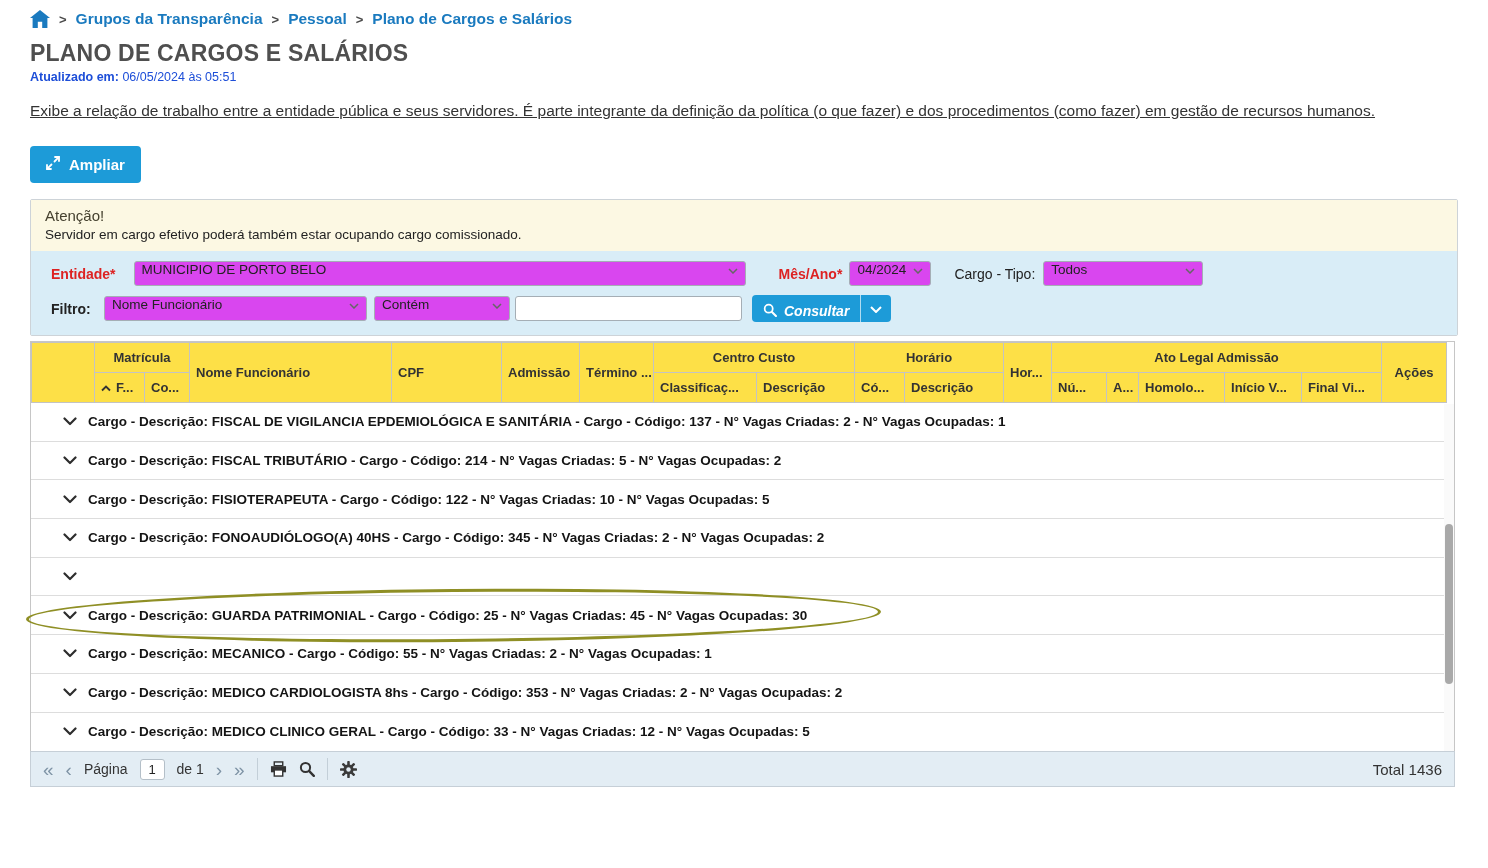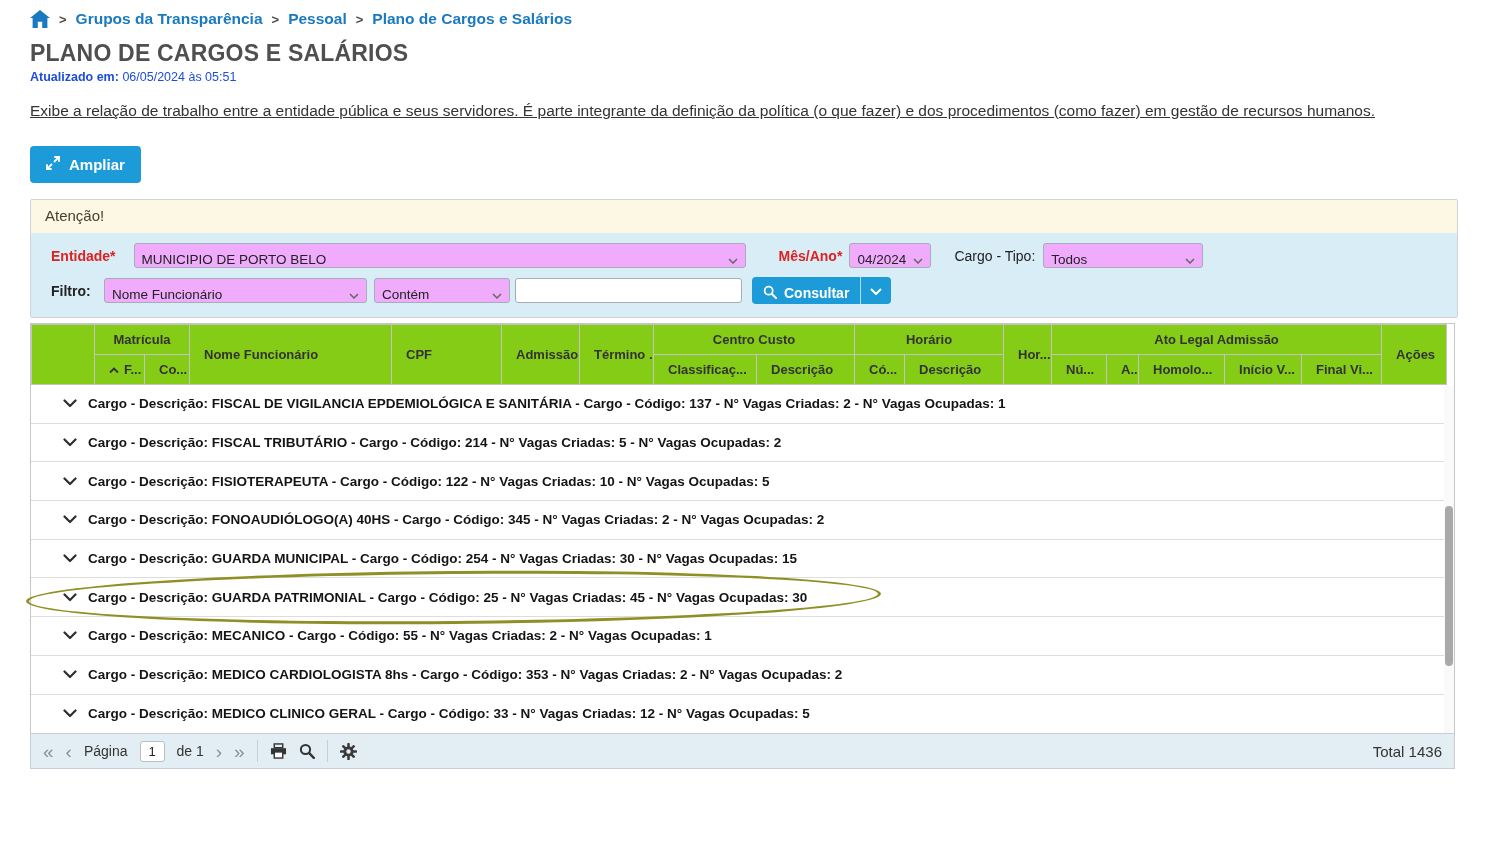--- a/index.html
+++ b/index.html
@@ -27,35 +27,35 @@
   .panel { border: 1px solid #cdd3d8; margin-top: 16px; border-radius: 2px; }
   .warning { background: var(--warning-bg, #fcf8e3); padding: 7px 8px 9px 14px; }
   .warning .wt { font-size: 15px; color: #45412f; }
   .warning .wx { font-size: 13.5px; color: #222; margin-top: 3px; }
   .filters { background: var(--filter-bg, #d9edf7); padding: 10px 20px 13px 20px; }
   .frow { display: flex; align-items: center; }
   .frow + .frow { margin-top: 9px; }
   .lreq { color: var(--required-red, #dd2222); font-weight: 700; font-size: 14px; }
   .lplain { color: #222; font-size: 14px; }
   .lbold { color: #222; font-size: 14px; font-weight: 700; }
-  .select { display: flex; align-items: flex-end; justify-content: space-between; gap: 6px; background: #f0abfc;
+  .select { display: flex; align-items: flex-start; justify-content: space-between; gap: 6px; background: #d946ef;
             border: 1px solid #a5aeb5; border-radius: 3px; height: 25px; padding: 0 7px;
             font-size: 13.5px; color: #222; cursor: pointer; white-space: nowrap; overflow: hidden; }
   .ftext { height: 25px; border: 1px solid #a5aeb5; border-radius: 3px; width: 227px;
            font-family: inherit; font-size: 13.5px; padding: 0 7px; }
   .consultar { display: flex; align-items: stretch; background: var(--accent-blue, #1d9bd8); border: none;
                border-radius: 4px; color: #fff; height: 27px; cursor: pointer; font-family: inherit; padding: 0; }
-  .consultar .main { display: flex; align-items: center; gap: 7px; padding: 16px 11px; font-size: 14px; font-weight: 700; }
+  .consultar .main { display: flex; align-items: center; gap: 7px; padding: 16px 11px; font-size: 14px; font-weight: 700; font-style: italic; }
   .consultar .caret { display: flex; align-items: center; padding: 0 9px; border-left: 1px solid rgba(255,255,255,.65); }
 
   
   .table-wrap { position: relative; margin-top: 5px; width: 1425px; border: 1px solid #c6c6c6; border-bottom: none; background: #fff; }
   table.hdr { border-collapse: collapse; table-layout: fixed; width: 1415px; }
-  .hdr th { border: 1px solid #c3c3c3; background: #84cc16; font-size: 13px; font-weight: 700; color: #333;
-            padding: 0 14px; height: 30px; text-align: left; overflow: hidden; white-space: nowrap; }
+  .hdr th { border: 1px solid #c3c3c3; background: #fde047; font-size: 13px; font-weight: 700; color: #333;
+            padding: 0 6px; height: 30px; text-align: left; overflow: hidden; white-space: nowrap; }
   .hdr th.c { text-align: center; }
   .thflex { display: inline-flex; align-items: center; gap: 5px; }
   .tbody { position: relative; width: 1415px; }
   .grow { display: flex; align-items: center; gap: 11px; height: 38.7px; border-bottom: 1px solid #ddd;
           padding-left: 32px; font-size: 13.5px; font-weight: 700; color: #141414; cursor: pointer; background: #fff; }
   .grow:last-child { border-bottom: none; }
   .chev { display: inline-flex; }
   .ellipse { position: absolute; left: -5px; top: 186px; width: 855px; height: 53px;
              border: 3px solid var(--annotation-olive, #8f8f25); border-radius: 50%;
              transform: rotate(-.5deg); pointer-events: none; z-index: 5; }
@@ -113,20 +113,21 @@
           </g>
         </svg>
     </span>
     <span>Ampliar</span>
   </button>
 
   
   <div class="panel">
     <div class="warning">
       <div class="wt">Atenção!</div>
+      <div class="wx">Servidor em cargo efetivo poderá também estar ocupando cargo comissionado.</div>
     </div>
     <div class="filters">
       <div class="frow">
         <span class="lreq">Entidade*</span>
         <div class="select" style="width:612px; margin-left:18px;">
           <span>MUNICIPIO DE PORTO BELO</span>
           <span><svg width="10" height="6" viewBox="0 0 10 6">
                 <path d="M1 1 L5 5 L9 1" fill="none" stroke="#666" stroke-width="1.5"></path>
               </svg></span>
         </div>
@@ -277,21 +278,20 @@
     </span>
     <span class="gtext">Cargo - Descrição: FONOAUDIÓLOGO(A) 40HS - Cargo - Código: 345 - N° Vagas Criadas: 2 - N° Vagas Ocupadas: 2</span>
   </div>
 
   <div class="grow">
     <span class="chev">
       <svg width="14" height="9" viewBox="0 0 14 9">
               <path d="M1.5 1.5 L7 7 L12.5 1.5" fill="none" stroke="#2d2d2d" stroke-width="2.2" stroke-linecap="round" stroke-linejoin="round"></path>
             </svg>
     </span>
-    <span class="gtext">Cargo - Descrição: GUARDA MUNICIPAL - Cargo - Código: 254 - N° Vagas Criadas: 30 - N° Vagas Ocupadas: 15</span>
   </div>
 
   <div class="grow">
     <span class="chev">
       <svg width="14" height="9" viewBox="0 0 14 9">
               <path d="M1.5 1.5 L7 7 L12.5 1.5" fill="none" stroke="#2d2d2d" stroke-width="2.2" stroke-linecap="round" stroke-linejoin="round"></path>
             </svg>
     </span>
     <span class="gtext">Cargo - Descrição: GUARDA PATRIMONIAL - Cargo - Código: 25 - N° Vagas Criadas: 45 - N° Vagas Ocupadas: 30</span>
   </div>

